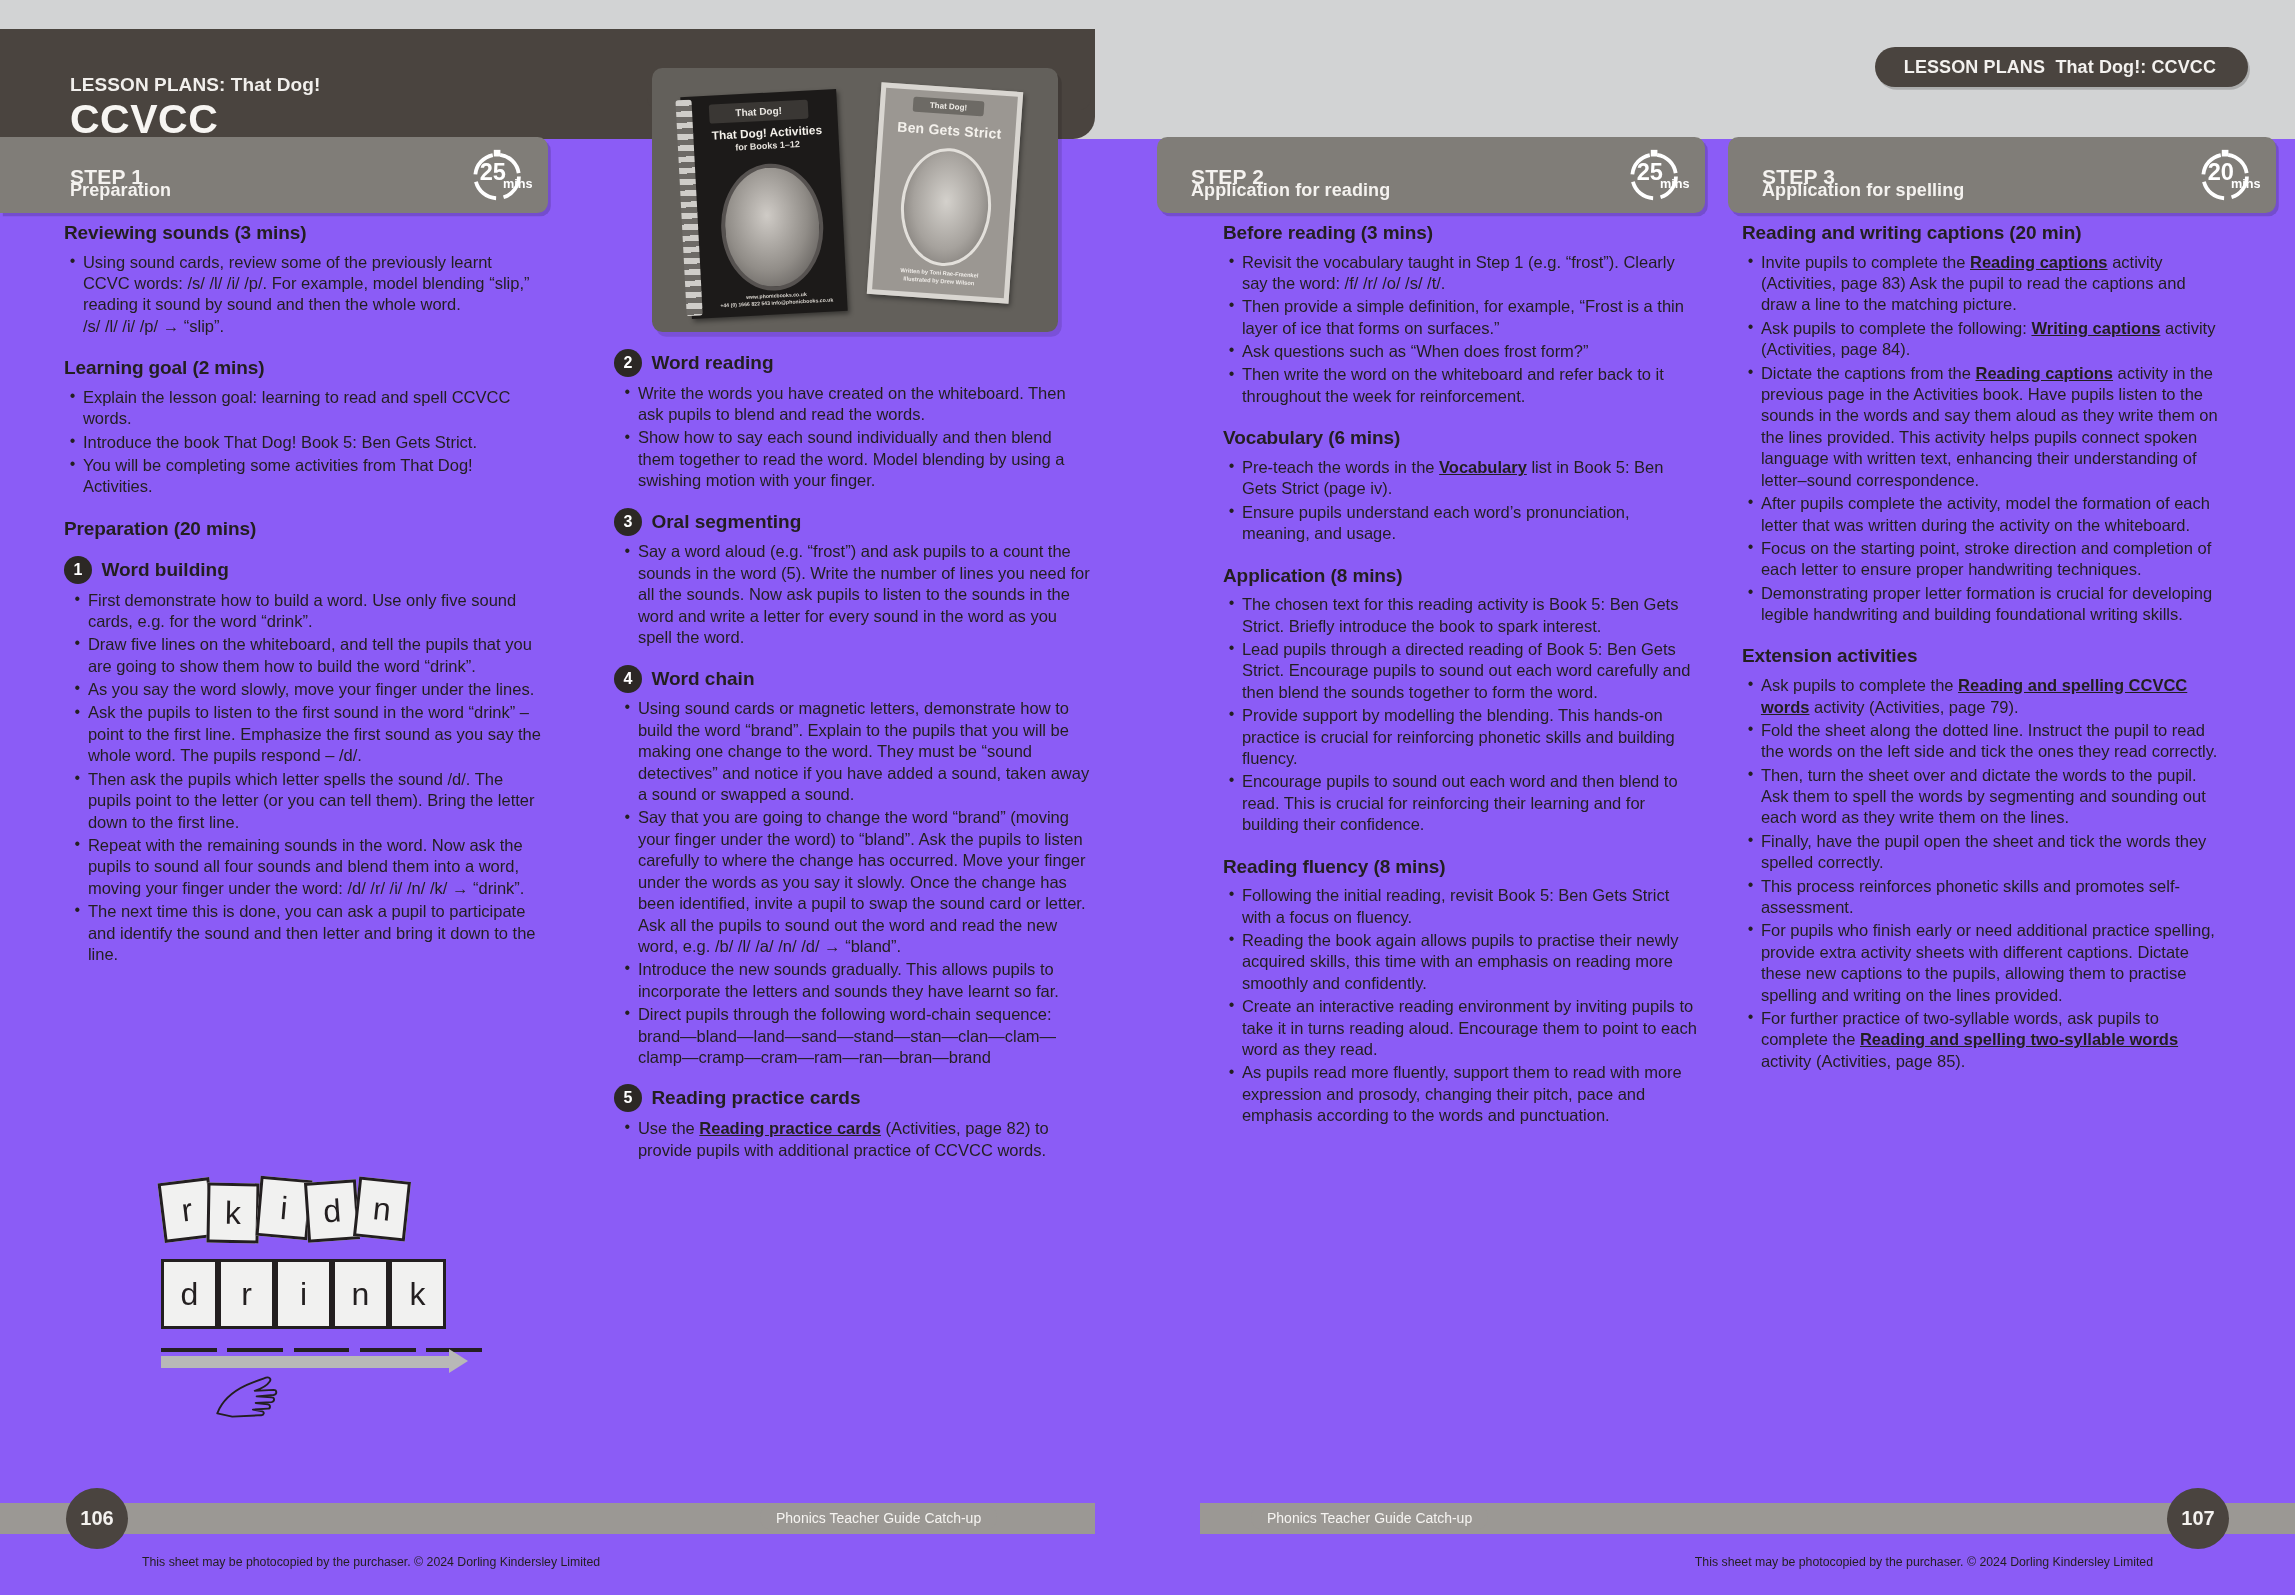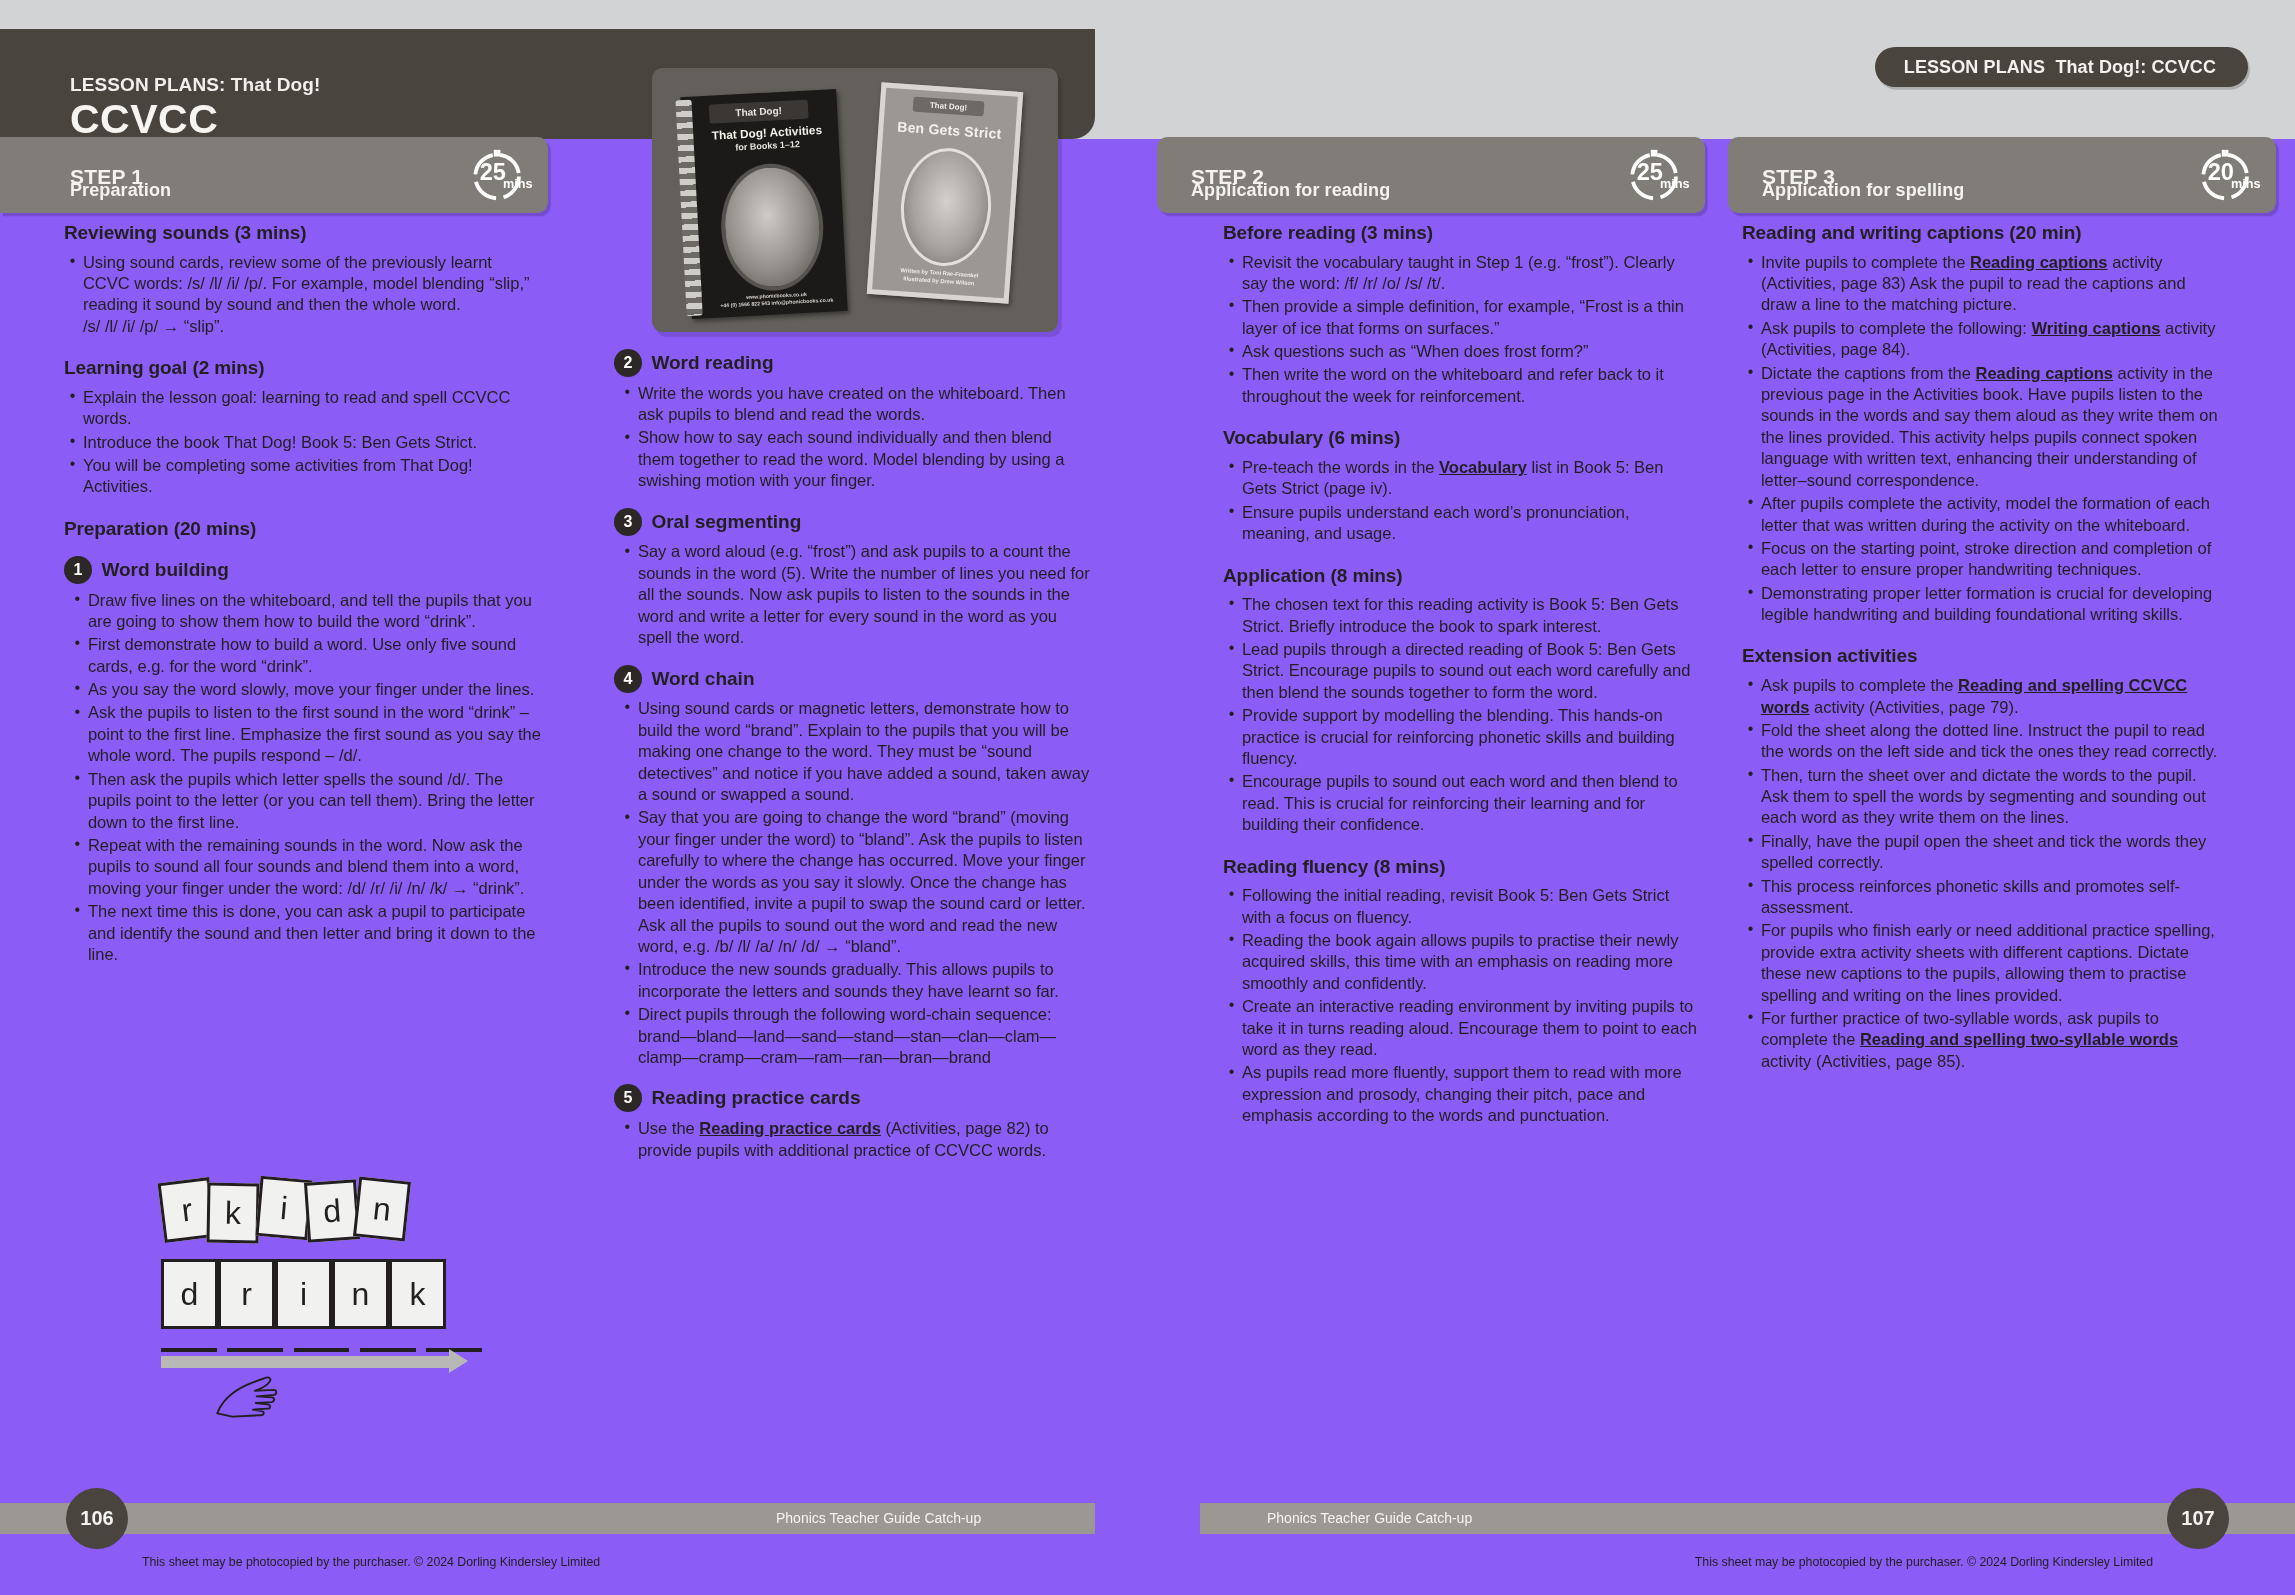--- a/index.html
+++ b/index.html
@@ -324,22 +324,22 @@
       <li>You will be completing some activities from That Dog! Activities.</li>
     </ul>
 
     <h3 class="sp">Preparation (20 mins)</h3>
 
     <div class="numhead">
       <div class="circ">1</div>
       <div class="ntxt">Word building</div>
     </div>
     <ul class="bl ind">
+      <li>First demonstrate how to build a word. Use only five sound cards, e.g. for the word “drink”.</li>
       <li>Draw five lines on the whiteboard, and tell the pupils that you are going to show them how to build the word “drink”.</li>
-      <li>First demonstrate how to build a word. Use only five sound cards, e.g. for the word “drink”.</li>
       <li>As you say the word slowly, move your finger under the lines.</li>
       <li>Ask the pupils to listen to the first sound in the word “drink” – point to the first line. Emphasize the first sound as you say the whole word. The pupils respond – /d/.</li>
       <li>Then ask the pupils which letter spells the sound /d/. The pupils point to the letter (or you can tell them). Bring the letter down to the first line.</li>
       <li>Repeat with the remaining sounds in the word. Now ask the pupils to sound all four sounds and blend them into a word, moving your finger under the word: /d/ /r/ /i/ /n/ /k/ → “drink”.</li>
       <li>The next time this is done, you can ask a pupil to participate and identify the sound and then letter and bring it down to the line.</li>
     </ul>
   </div>
 
   <div class="figure">
     <div class="cards-top">

